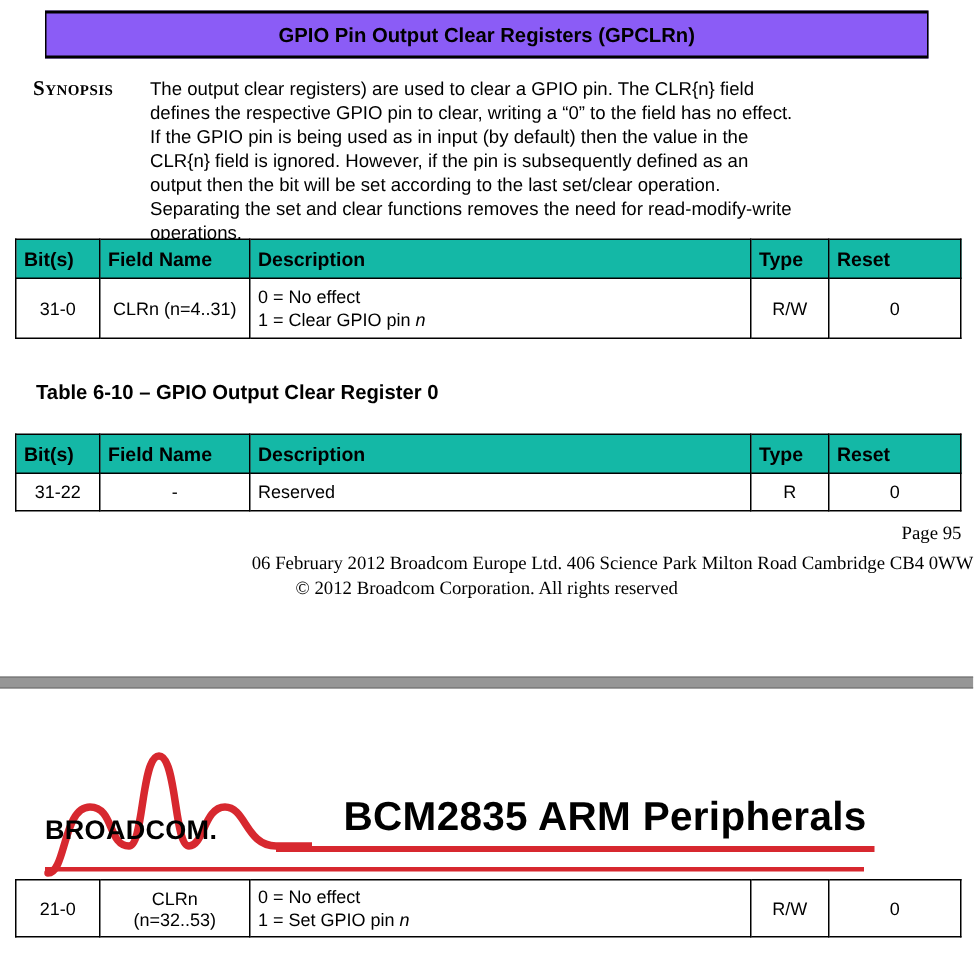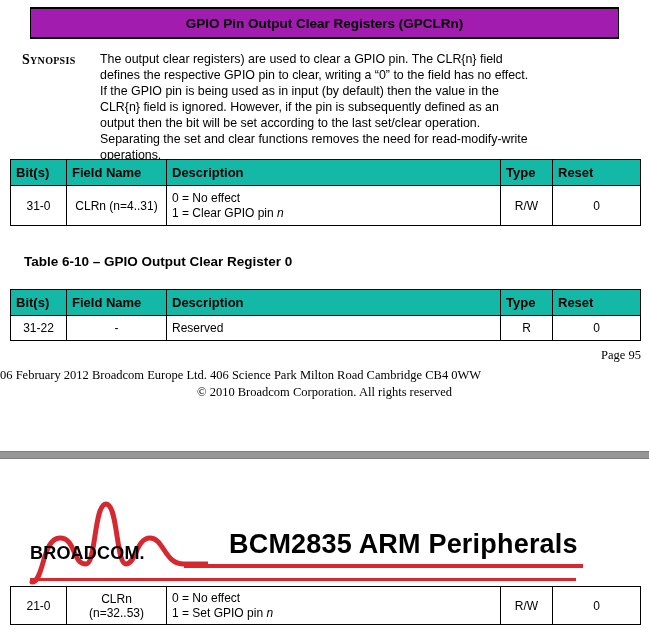--- a/index.html
+++ b/index.html
@@ -2,21 +2,21 @@
 <html><head>
 <meta charset="utf-8">
 <style>
   * { margin:0; padding:0; box-sizing:border-box; }
   html, body { background:#ffffff; }
   body { width:649px; height:639px; font-family:"Liberation Sans", sans-serif; color:#000; }
   .canvas { position:relative; width:649px; height:639px; background:#fff; overflow:hidden; }
 
   
   .header-bar { position:absolute; left:30px; top:7px; width:589px; height:32px;
-    background:#a21caf; border:1px solid #000; border-top-width:2px; border-bottom-width:2px;
+    background:#8b5cf6; border:1px solid #000; border-top-width:2px; border-bottom-width:2px;
     display:flex; align-items:center; justify-content:center;
     font-weight:bold; font-size:13.5px; }
 
   .synopsis-label { position:absolute; left:22px; top:52px;
     font-family:Liberation Serif, serif; font-variant:small-caps; font-weight:bold;
     font-size:14px; letter-spacing:0.3px; }
 
   .synopsis-text { position:absolute; left:100px; top:51px; width:430px;
     font-size:12.4px; line-height:16px; }
 
@@ -36,21 +36,21 @@
   td.ctr { text-align:center; }
   td.small-txt { font-size:11px; }
   .t1 td { height:40px; }
   .t2 td { height:25px; }
   .t3 td { height:38px; }
   .desc-line { line-height:15px; }
 
   .caption { position:absolute; left:24px; top:241px; font-weight:bold; font-size:13.5px;margin-top:13px; }
 
   .footer-line1, .footer-line2, .footer-page { font-family:"Liberation Serif", serif; font-size:12.5px; }
-  .footer-line1 { position:absolute; left:0; top:368px; width:649px; text-align:left; }
+  .footer-line1 { position:absolute; left:0; top:368px; width:649px; text-align:right; }
   .footer-page  { position:absolute; right:8px; top:348px; }
   .footer-line2 { position:absolute; left:0; top:385px; width:649px; text-align:center; }
 
   .page-divider { position:absolute; left:0; top:451px; width:649px; height:8px;
     background:#969696; border-top:1px solid #7d7d7d; border-bottom:1px solid #7d7d7d; }
 
   
   .logo { position:absolute; left:26px; top:498px; width:182px; height:92px; }
   .logo svg { position:absolute; left:0; top:0; }
   .logo-text { position:absolute; left:4px; top:45px; font-weight:bold; font-size:18px;
@@ -130,21 +130,21 @@
         <td class="ctr">-</td>
         <td>Reserved</td>
         <td class="ctr">R</td>
         <td class="ctr">0</td>
       </tr>
     </tbody>
   </table>
 
   <div class="footer-line1">06 February 2012 Broadcom Europe Ltd. 406 Science Park Milton Road Cambridge CB4 0WW</div>
   <div class="footer-page">Page 95</div>
-  <div class="footer-line2">© 2010 Broadcom Corporation.  All rights reserved</div>
+  <div class="footer-line2">© 2012 Broadcom Corporation.  All rights reserved</div>
 
   <div class="page-divider"></div>
 
   <div class="logo">
     <svg width="182" height="92" viewBox="0 0 182 92">
       <path d="M6 84 C 18 84, 16 40, 34 40 C 50 40, 46 66, 60 66 C 70 66, 68 6, 80 6 C 92 6, 90 66, 100 66 C 110 66, 110 40, 124 40 C 138 40, 138 66, 158 66 L 182 66" fill="none" stroke="#d7282f" stroke-width="5" stroke-linecap="round"></path>
     </svg>
     <div class="logo-text">BROADCOM.</div>
   </div>
   <div class="doc-title">BCM2835 ARM Peripherals</div>

